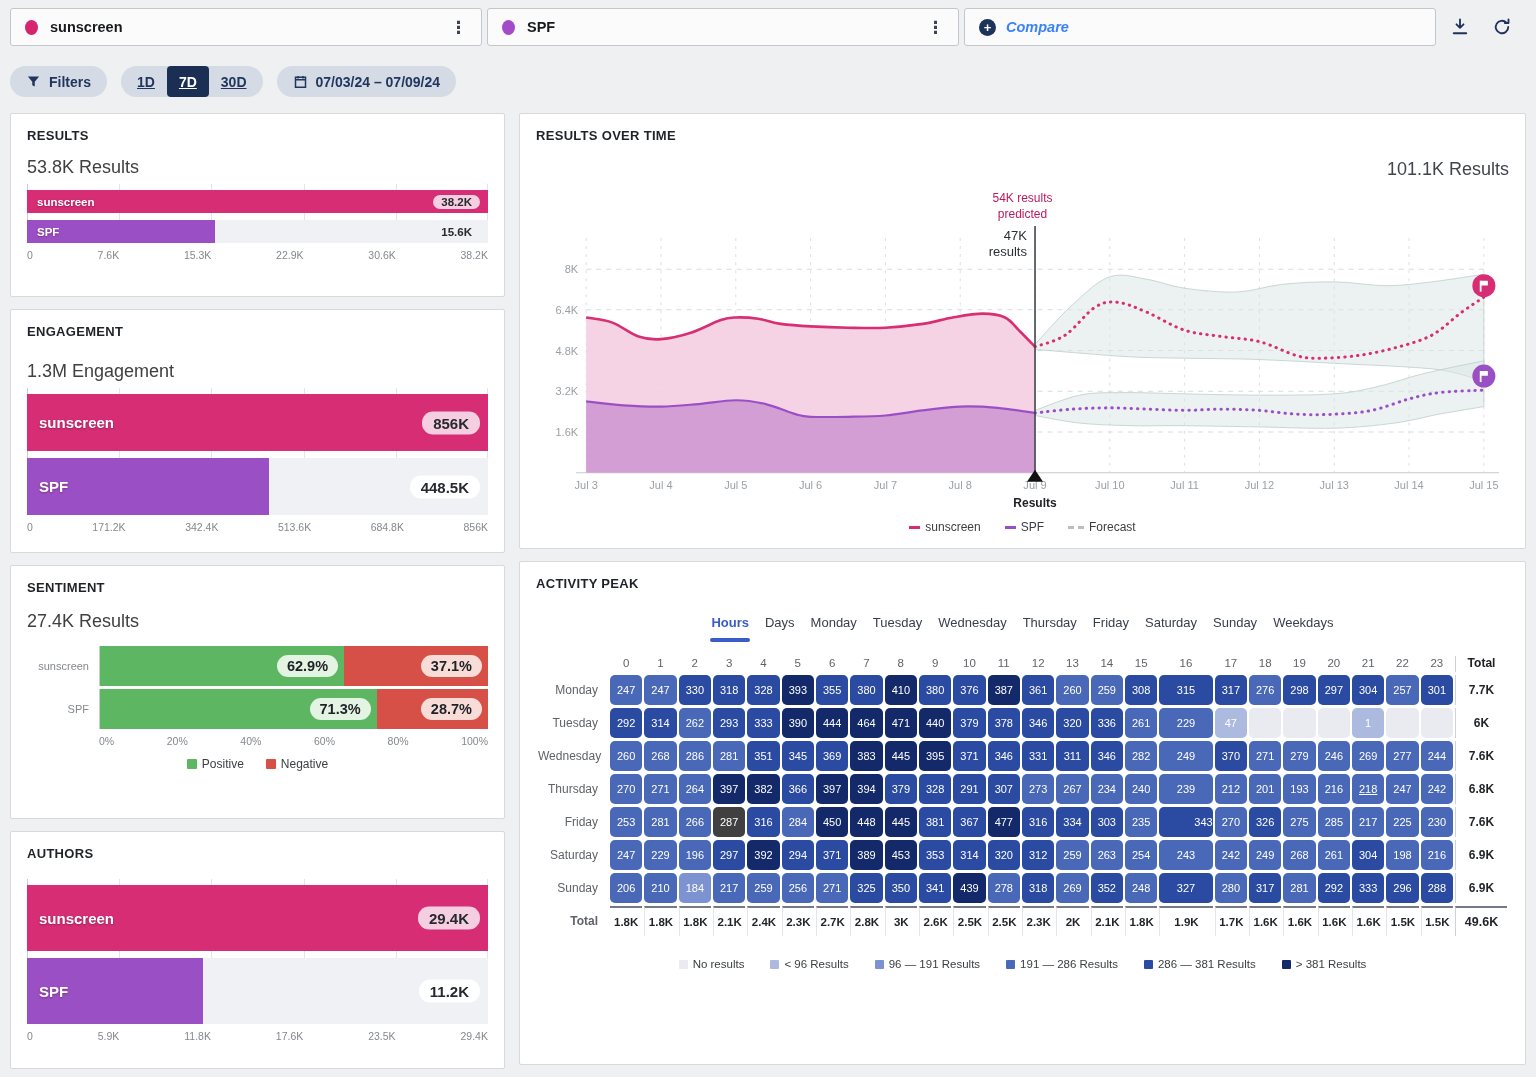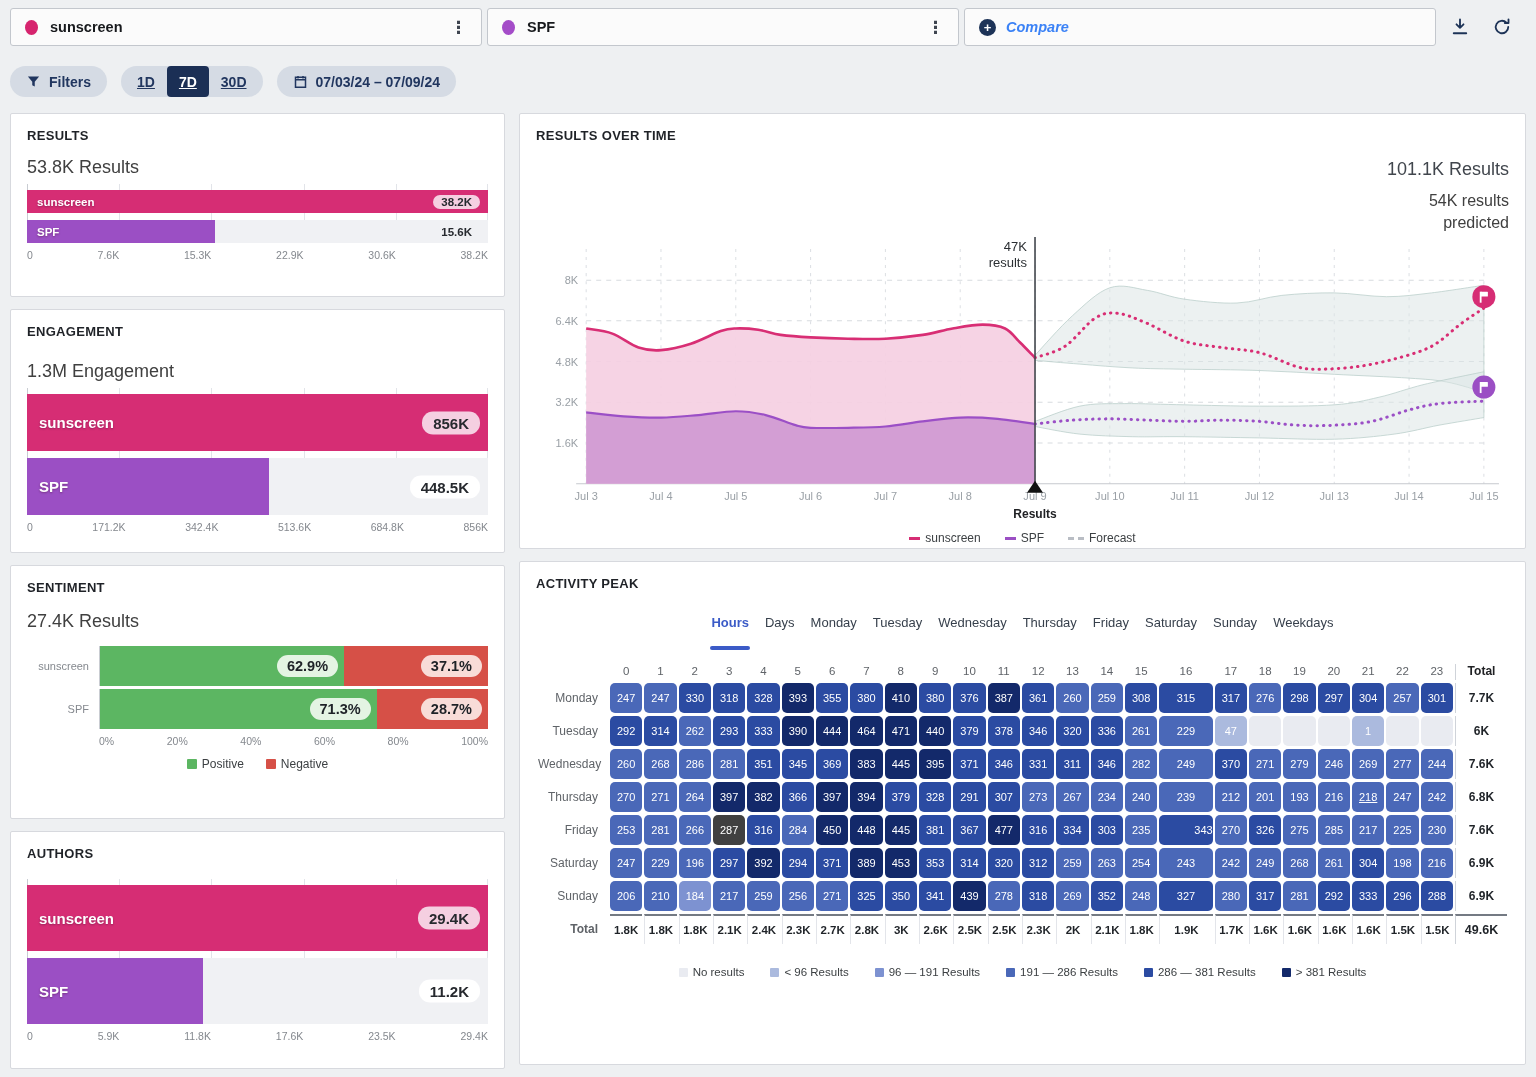--- a/index.html
+++ b/index.html
@@ -94,29 +94,29 @@
   .sent-pill { font-weight:bold; font-size:14.5px; color:#1e2227; border-radius:12px; padding:3px 10px; margin-right:6px; }
   .sent-seg.pos .sent-pill { background:#e4f4e3; }
   .sent-seg.neg .sent-pill { background:#f8dcd8; }
   .sent-axis { display:flex; justify-content:space-between; margin:6px 0 0 72px; font-size:10.5px; color:#84888e; }
   .sent-legend { display:flex; justify-content:center; gap:22px; margin-top:10px; font-size:12px; color:#3c4043; }
   .lg-item { display:flex; align-items:center; gap:5px; }
   .sw { width:10px; height:10px; border-radius:1px; display:inline-block; }
 
   
   .rot-headline { text-align:right; font-size:18px; color:#41464d; margin-top:16px; }
-  .rot-predicted { text-align:right; font-size:16px; color:#404040; margin-top:10px; line-height:1.35; }
+  .rot-predicted { text-align:center; font-size:12px; color:#be185d; margin-top:10px; line-height:1.35; }
   .rot-chartwrap { margin-top:2px; }
   .rot-legend { display:flex; justify-content:center; gap:24px; font-size:12px; color:#3c4043; align-items:center; margin-top:2px; }
   .lg-dash { width:11px; height:3px; display:inline-block; }
   .lg-fc { width:16px; height:0; border-top:3px dashed #b9bdc4; display:inline-block; }
 
   
   .ap-tabs { display:flex; justify-content:center; gap:2px; margin-top:22px; font-size:13px; color:#37404c; }
-  .ap-tab { padding:2px 7px 20px; cursor:pointer; position:relative; }
+  .ap-tab { padding:2px 7px 12px; cursor:pointer; position:relative; }
   .ap-tab.active { color:#3b5bc7; font-weight:bold; }
   .ap-tab.active::after { content:""; position:absolute; left:6px; right:6px; bottom:0; height:4px; border-radius:2px; background:#3b5bc7; }
   .heatwrap { margin-top:14px; padding:0 2px; }
   .heatgrid { display:grid; grid-template-columns:70px repeat(24, 1fr) 52px; gap:3px 2px; align-items:center; }
   .hh { text-align:center; font-size:11.5px; color:#5f6368; padding-bottom:2px; }
   .hh.total-h { font-weight:bold; color:#202124; font-size:12px; border-left:1px solid #cfd3d9; align-self:stretch; display:flex; align-items:center; justify-content:center; }
   .hrl { text-align:right; padding-right:10px; font-size:12px; color:#5f6368; }
   .hc { height:30px; border-radius:5px; display:flex; align-items:center; justify-content:center; color:#fff; font-size:11px; cursor:pointer; }
   .ht { text-align:center; font-weight:bold; font-size:12px; color:#1f2328; border-left:1px solid #cfd3d9; align-self:stretch; display:flex; align-items:center; justify-content:center; }
   .tr-cell { text-align:center; font-weight:bold; font-size:11.5px; color:#1f2328; height:30px; display:flex; align-items:center; justify-content:center; border-top:2px solid #747a83; border-left:1px solid #e3e5ea; }

